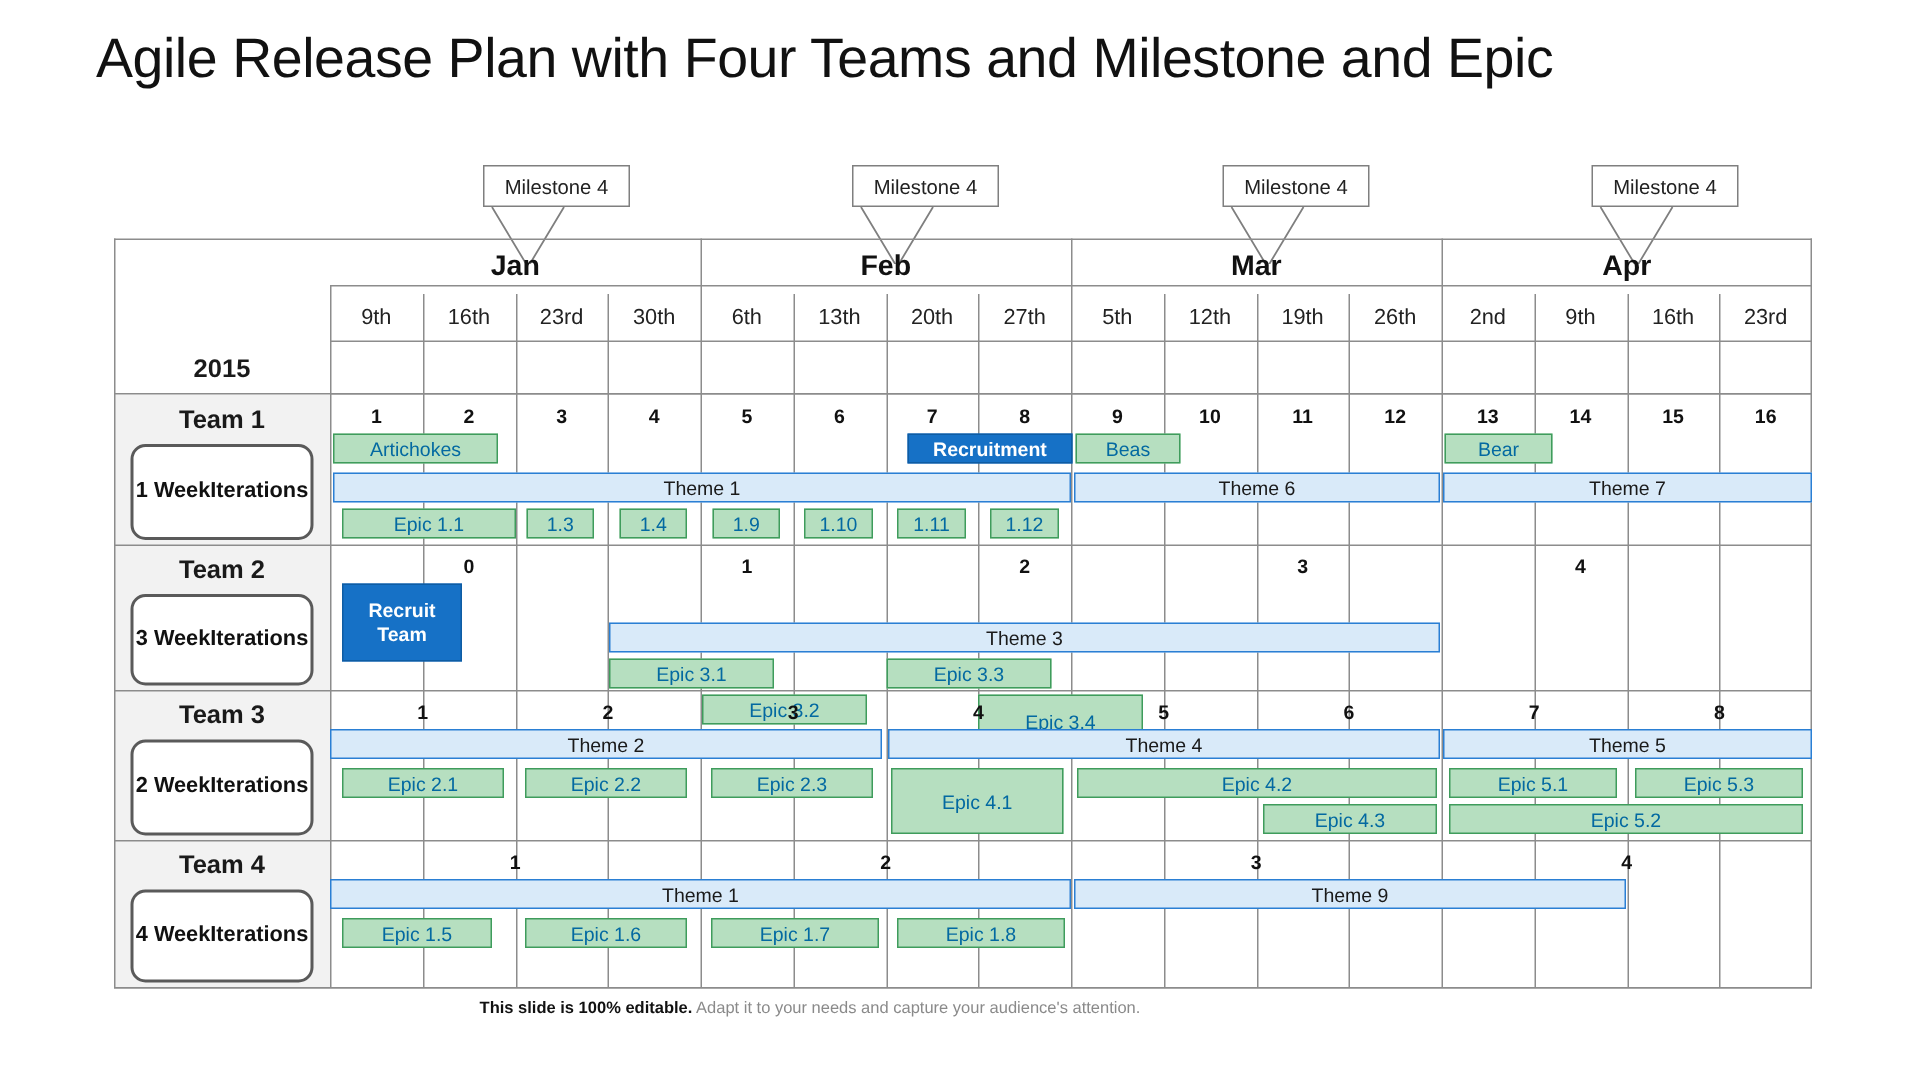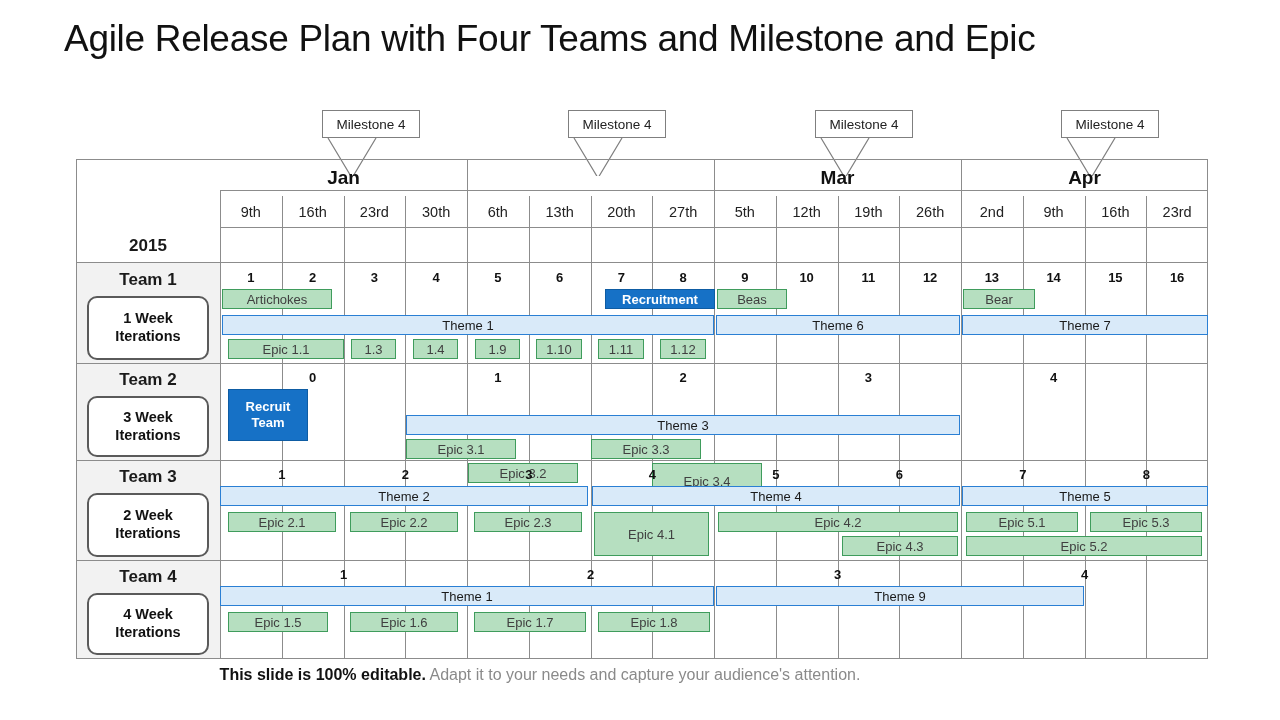--- a/index.html
+++ b/index.html
@@ -24,34 +24,34 @@
   .datecell{position:absolute;top:37px;height:31px;display:flex;align-items:center;justify-content:center;
             font-size:14.5px;color:#222;}
 
   
   .side{position:absolute;left:0;width:144px;box-sizing:border-box;}
   .side-2018{top:69px;height:35px;background:#fff;display:flex;align-items:center;justify-content:center;
              font-size:17px;font-weight:bold;}
   .side-team{background:#f2f2f2;display:flex;flex-direction:column;align-items:center;}
   .side-team .tname{font-size:17px;font-weight:bold;margin-top:7px;}
   .pill{margin-top:6px;width:118px;border:2px solid #5a5a5a;border-radius:10px;background:#fff;
-        display:flex;flex-direction:column;align-items:center;justify-content:center;
+        display:flex;flex-direction:row;align-items:center;justify-content:center;
         font-size:14.5px;font-weight:bold;line-height:1.22;color:#111;text-align:center;}
 
   
   .bar{position:absolute;box-sizing:border-box;display:flex;align-items:center;justify-content:center;
        font-size:13px;white-space:nowrap;overflow:hidden;}
   .bar.theme{background:#d9eaf9;border:1px solid #2a7fd4;color:#1a1a1a;}
-  .bar.epic{background:#b6dfc0;border:1px solid #3f9c5c;color:#404040;}
+  .bar.epic{background:#b6dfc0;border:1px solid #3f9c5c;color:#0369a1;}
   .bar.solid{background:#1671c6;border:1px solid #0e5ca3;color:#fff;font-weight:bold;}
   .bar.solid.two{flex-direction:column;line-height:1.2;}
   .iter{position:absolute;height:18px;display:flex;align-items:center;justify-content:center;
         font-size:13px;font-weight:bold;color:#111;}
 
-  .footer{position:absolute;left:0;top:666px;width:1080px;text-align:center;font-size:16px;}
+  .footer{position:absolute;left:0;top:666px;width:1080px;text-align:center;font-size:11px;}
   .footer b{color:#111;font-weight:bold;}
   .footer span{color:#8a8a8a;}
 </style>
 </head>
 <body>
 
 <div class="title">Agile Release Plan with Four Teams and Milestone and Epic</div>
 
 <div id="callouts">
     <div class="callout" style="left: 322px; top: 110px; width: 98px;">Milestone 4</div>
@@ -68,20 +68,21 @@
     </svg>
     <div class="callout" style="left: 1061px; top: 110px; width: 98px;">Milestone 4</div>
     <svg class="callout-tail" width="70" height="42" style="left: 1063px; top: 138px;">
       <polyline points="4,0 28,40 52,0" fill="none" stroke="#7f7f7f" stroke-width="1.2"></polyline>
     </svg>
   </div>
 
 <div class="grid">
   <div class="cal" id="calendar">
       <div class="monthcell" style="left: 0px; width: 247px;">Jan</div>
+      <div class="monthcell" style="left: 247px; width: 247px;">Feb</div>
       <div class="monthcell" style="left: 494px; width: 247px;">Mar</div>
       <div class="monthcell" style="left: 741px; width: 247px;">Apr</div>
       <div class="datecell" style="left: 0px; width: 61.75px;">9th</div>
       <div class="datecell" style="left: 61.75px; width: 61.75px;">16th</div>
       <div class="datecell" style="left: 123.5px; width: 61.75px;">23rd</div>
       <div class="datecell" style="left: 185.25px; width: 61.75px;">30th</div>
       <div class="datecell" style="left: 247px; width: 61.75px;">6th</div>
       <div class="datecell" style="left: 308.75px; width: 61.75px;">13th</div>
       <div class="datecell" style="left: 370.5px; width: 61.75px;">20th</div>
       <div class="datecell" style="left: 432.25px; width: 61.75px;">27th</div>

